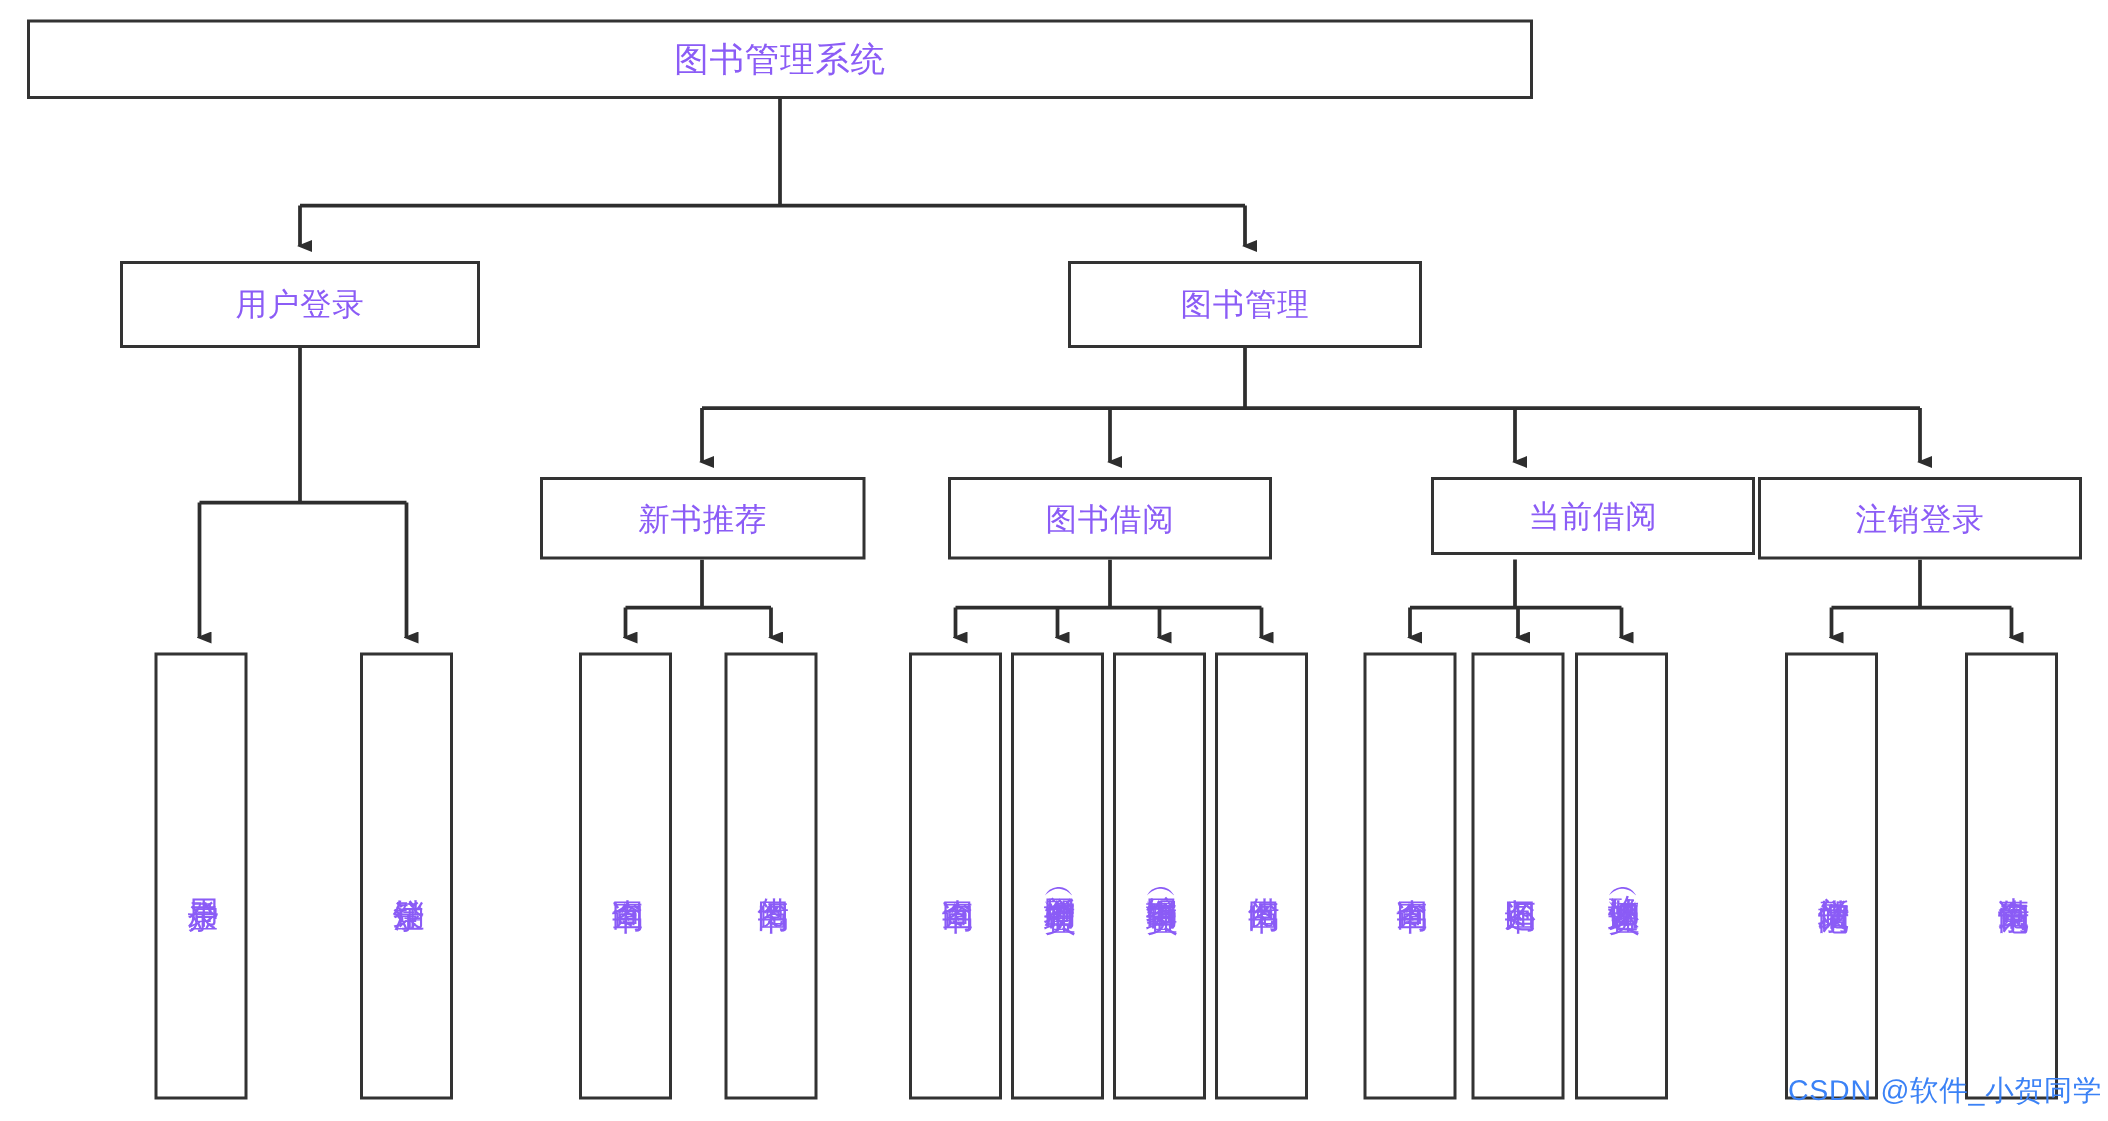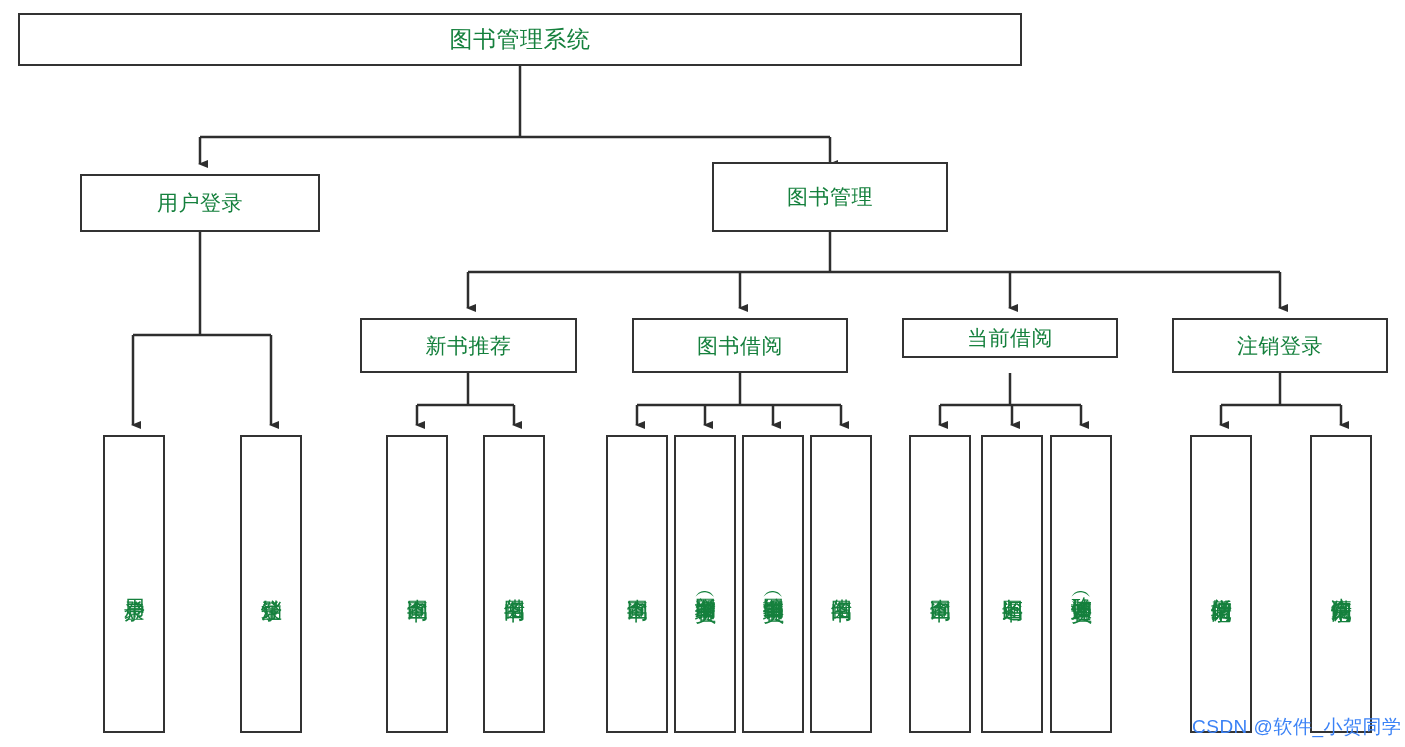--- a/index.html
+++ b/index.html
@@ -28,21 +28,21 @@
   }
   .node {
     position: absolute;
     box-sizing: border-box;
     border: 2.5px solid #333333;
     background: #ffffff;
     display: flex;
     align-items: center;
     justify-content: center;
     text-align: center;
-    color: #15803d;
+    color: #8b5cf6;
   }
   .node.h {
     font-size: 21px;
     letter-spacing: 0.5px;
   }
   .node.leaf {
     writing-mode: vertical-rl;
     text-orientation: upright;
     font-size: 21px;
     line-height: 1.28;
@@ -120,31 +120,31 @@
     </g>
   </svg>
 
   <div class="node h" id="title-node" style="left:18px; top:13px; width:1004px; height:53px;">
     <span class="lbl">图书管理系统</span>
   </div>
 
   <div class="node h" style="left:80px; top:174px; width:240px; height:58px;">
     <span class="lbl">用户登录</span>
   </div>
-  <div class="node h" style="left:712px; top:162px; width:236px; height:70px;">
+  <div class="node h" style="left:712px; top:174px; width:236px; height:58px;">
     <span class="lbl">图书管理</span>
   </div>
 
   <div class="node h" style="left:632px; top:318px; width:216px; height:55px;">
     <span class="lbl">图书借阅</span>
   </div>
   <div class="node h" style="left:360px; top:318px; width:217px; height:55px;">
     <span class="lbl">新书推荐</span>
   </div>
-  <div class="node h" style="left:902px; top:318px; width:216px; height:40px;">
+  <div class="node h" style="left:954px; top:318px; width:216px; height:52px;">
     <span class="lbl">当前借阅</span>
   </div>
   <div class="node h" style="left:1172px; top:318px; width:216px; height:55px;">
     <span class="lbl">注销登录</span>
   </div>
 
   <div class="node leaf" style="left:103px; top:435px; width:62px; height:298px;">
     <span class="lbl">用户登录</span>
   </div>
   <div class="node leaf" style="left:240px; top:435px; width:62px; height:298px;">

